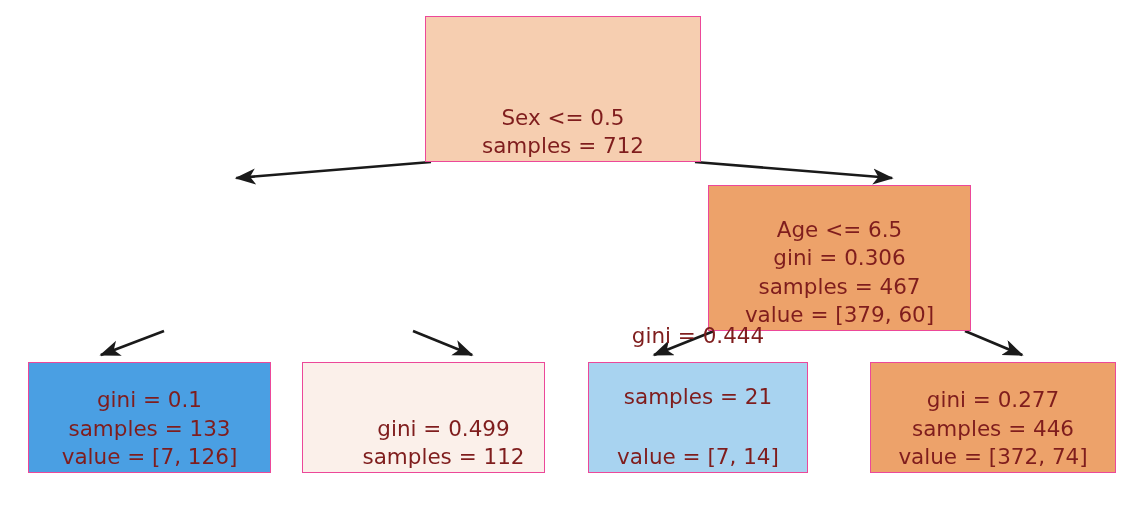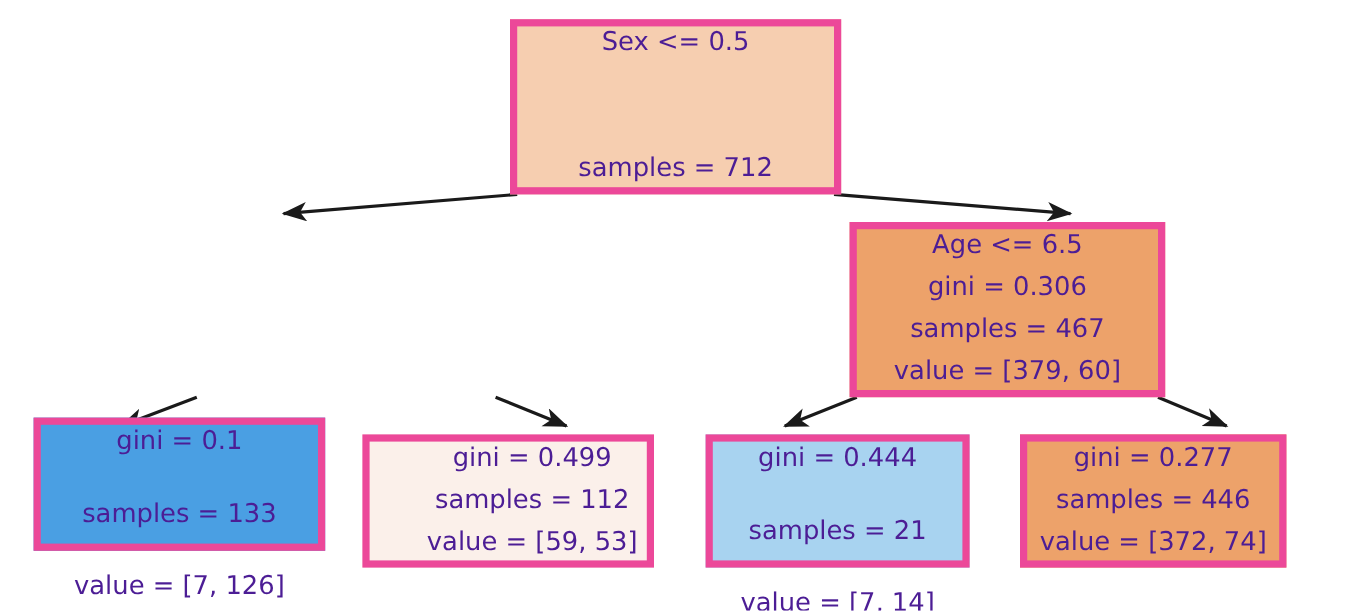--- a/index.html
+++ b/index.html
@@ -7,27 +7,27 @@
     position:relative;
     width:1123px;height:509px;
     background:#ffffff;
     font-family:"DejaVu Sans", sans-serif;
     overflow:hidden;
   }
   #edges{position:absolute;left:0;top:0;width:1123px;height:509px;}
   .node{
     position:absolute;
     box-sizing:border-box;
-    border:6px solid #ec4899;
+    border:1px solid #ec4899;
     display:flex;
     flex-direction:column;
     align-items:center;
-    justify-content:space-between;
+    justify-content:flex-end;
     text-align:center;
-    color:#4c1d95;
+    color:#7f1d1d;
     font-size:21.5px;
     line-height:1.33;
     white-space:nowrap;
   }
   .node .ln{display:block;}
 </style>
 </head>
 <body>
 
 <div id="canvas">
@@ -49,33 +49,32 @@
 <div class="node" style="left: 425px; top: 16px; width: 276px; height: 146px; background: rgb(246, 206, 176);">
       <span class="ln">Sex &lt;= 0.5</span>
       <span class="ln">samples = 712</span>
     </div>
     <div class="node" style="left: 708px; top: 185px; width: 263px; height: 146px; background: rgb(237, 162, 106);">
       <span class="ln">Age &lt;= 6.5</span>
       <span class="ln">gini = 0.306</span>
       <span class="ln">samples = 467</span>
       <span class="ln">value = [379, 60]</span>
     </div>
-    <div class="node" style="left: 28px; top: 348px; width: 243px; height: 111px; background: rgb(74, 159, 227); gap: 32px;">
+    <div class="node" style="left: 28px; top: 362px; width: 243px; height: 111px; background: rgb(74, 159, 227);">
       <span class="ln">gini = 0.1</span>
       <span class="ln">samples = 133</span>
       <span class="ln">value = [7, 126]</span>
     </div>
     <div class="node" style="left: 302px; top: 362px; width: 243px; height: 111px; background: rgb(251, 240, 234); padding-left: 40px;">
       <span class="ln">gini = 0.499</span>
       <span class="ln">samples = 112</span>
-      <span class="ln">value = [59, 53]</span>
     </div>
     <div class="node" style="left: 588px; top: 362px; width: 220px; height: 111px; background: rgb(168, 211, 240); gap: 32px;">
       <span class="ln">gini = 0.444</span>
       <span class="ln">samples = 21</span>
       <span class="ln">value = [7, 14]</span>
     </div>
-    <div class="node" style="left: 850px; top: 362px; width: 222px; height: 111px; background: rgb(237, 162, 106);">
+    <div class="node" style="left: 870px; top: 362px; width: 246px; height: 111px; background: rgb(237, 162, 106);">
       <span class="ln">gini = 0.277</span>
       <span class="ln">samples = 446</span>
       <span class="ln">value = [372, 74]</span>
     </div>
   </div>
 
 </body></html>

